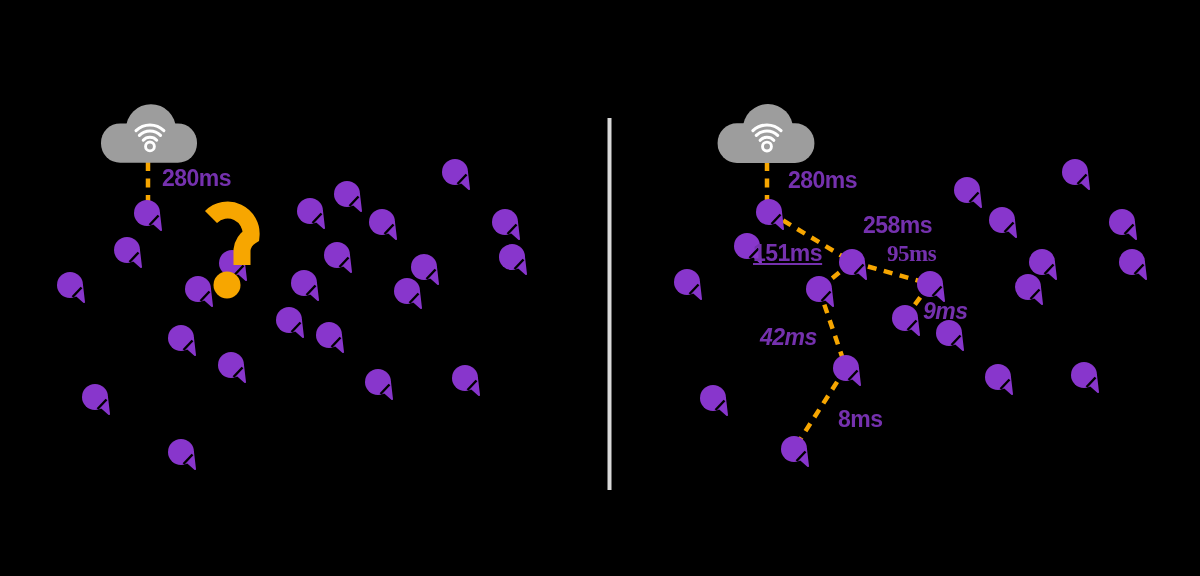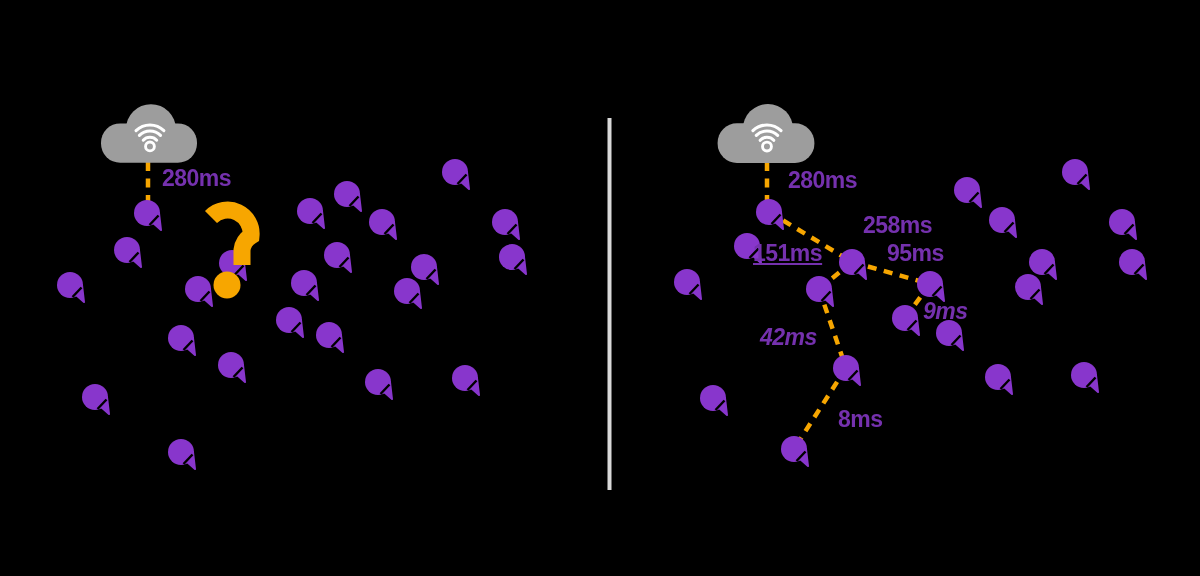--- a/index.html
+++ b/index.html
@@ -273,17 +273,17 @@
       <line x1="19.5" y1="28" x2="28.5" y2="18.5" stroke="#000000" stroke-width="2.4"></line>
     </svg>
     <svg class="bubble" viewBox="0 0 36 36" style="left: 1067px; top: 359px;">
       <circle cx="17" cy="16" r="13" fill="#8836CC"></circle>
       <path d="M 22 25 L 31 33 L 29 16 Z" fill="#8836CC" stroke="#8836CC" stroke-width="2" stroke-linejoin="round"></path>
       <line x1="19.5" y1="28" x2="28.5" y2="18.5" stroke="#000000" stroke-width="2.4"></line>
     </svg>
     <div class="lat-label" style="left: 788px; top: 169px;">280ms</div>
     <div class="lat-label" style="left: 815px; top: 214px; margin-left: 48px;">258ms</div>
     <div class="lat-label" style="left: 753px; top: 242px; text-decoration: underline;">151ms</div>
-    <div class="lat-label" style="left: 887px; top: 242px;">95ms</div>
+    <div class="lat-label" style="left: 887px; top: 242px; font-family: Liberation Serif, serif;">95ms</div>
     <div class="lat-label" style="left: 923px; top: 300px; font-style: italic;">9ms</div>
     <div class="lat-label" style="left: 760px; top: 326px; font-style: italic;">42ms</div>
     <div class="lat-label" style="left: 838px; top: 408px;">8ms</div>
   </div>
 
 </body></html>

